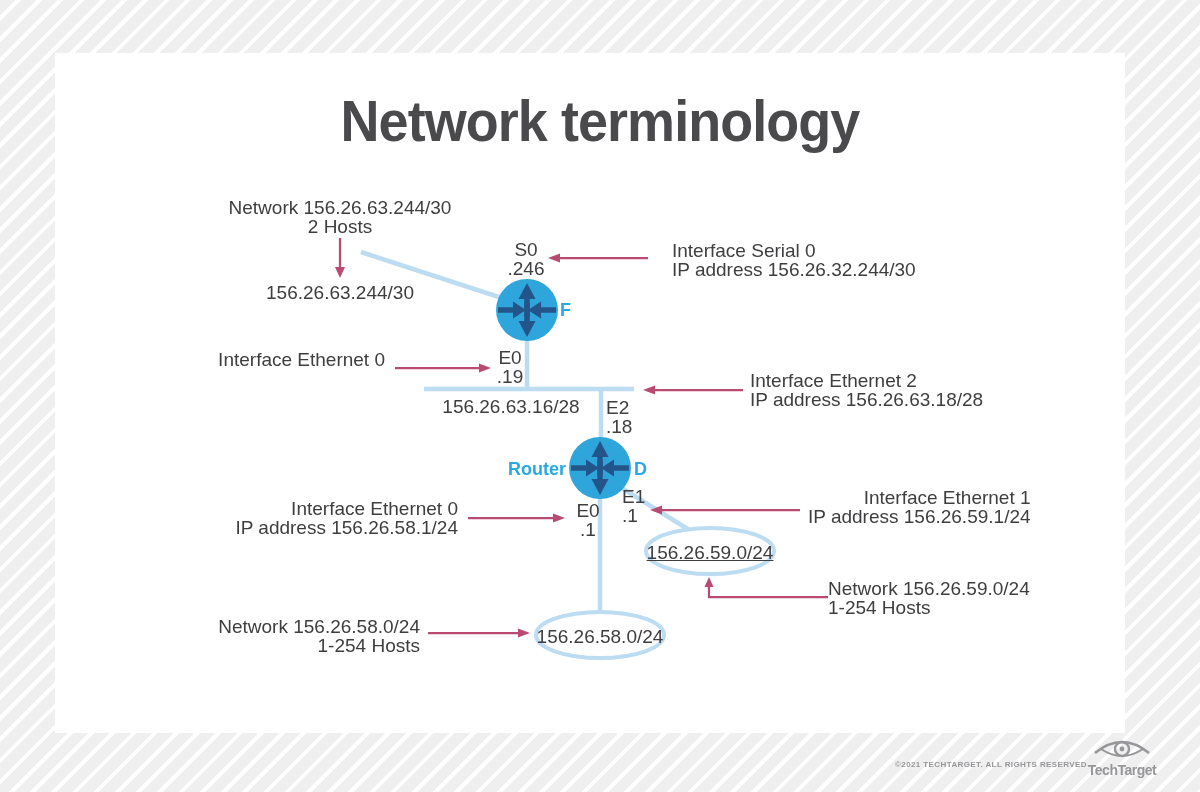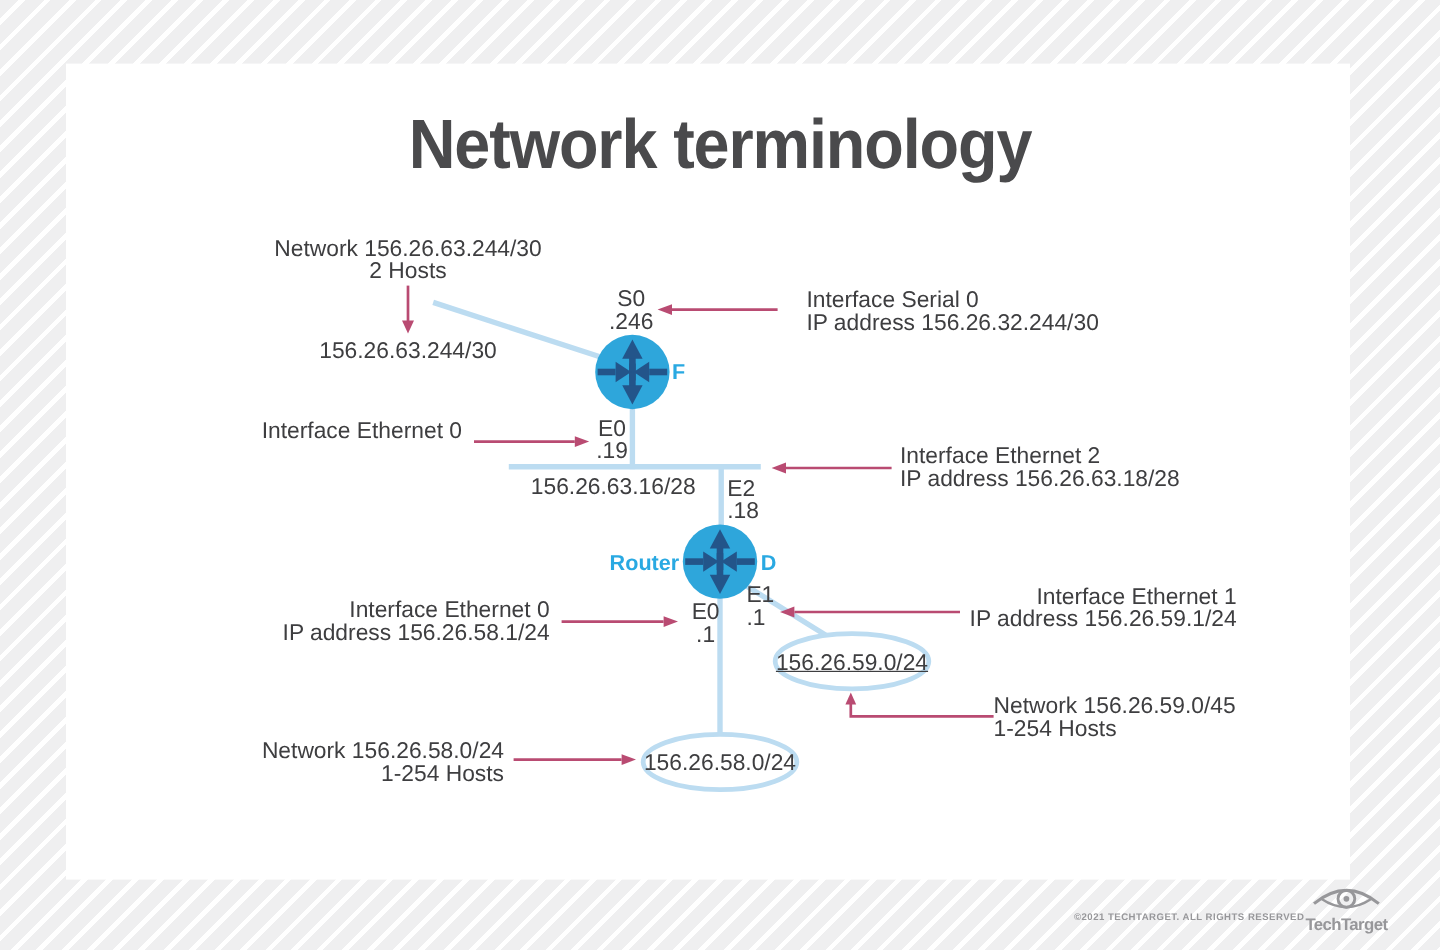--- a/index.html
+++ b/index.html
@@ -179,21 +179,21 @@
   </div>
 
   <div class="lbl" style="left:808px;top:488px;text-align:right;">
     <span>Interface Ethernet 1</span>
     <span>IP address 156.26.59.1/24</span>
   </div>
 
   <div class="lbl c" style="left:630px;top:543px;width:160px;text-decoration:underline;">156.26.59.0/24</div>
 
   <div class="lbl" style="left:828px;top:579px;">
-    <span>Network 156.26.59.0/45</span>
+    <span>Network 156.26.59.0/24</span>
     <span>1-254 Hosts</span>
   </div>
 
   <div class="lbl c" style="left:520px;top:627px;width:160px;">156.26.58.0/24</div>
 
   <div class="lbl r" style="left:170px;top:617px;width:250px;">
     <span>Network 156.26.58.0/24</span>
     <span>1-254 Hosts</span>
   </div>
 

